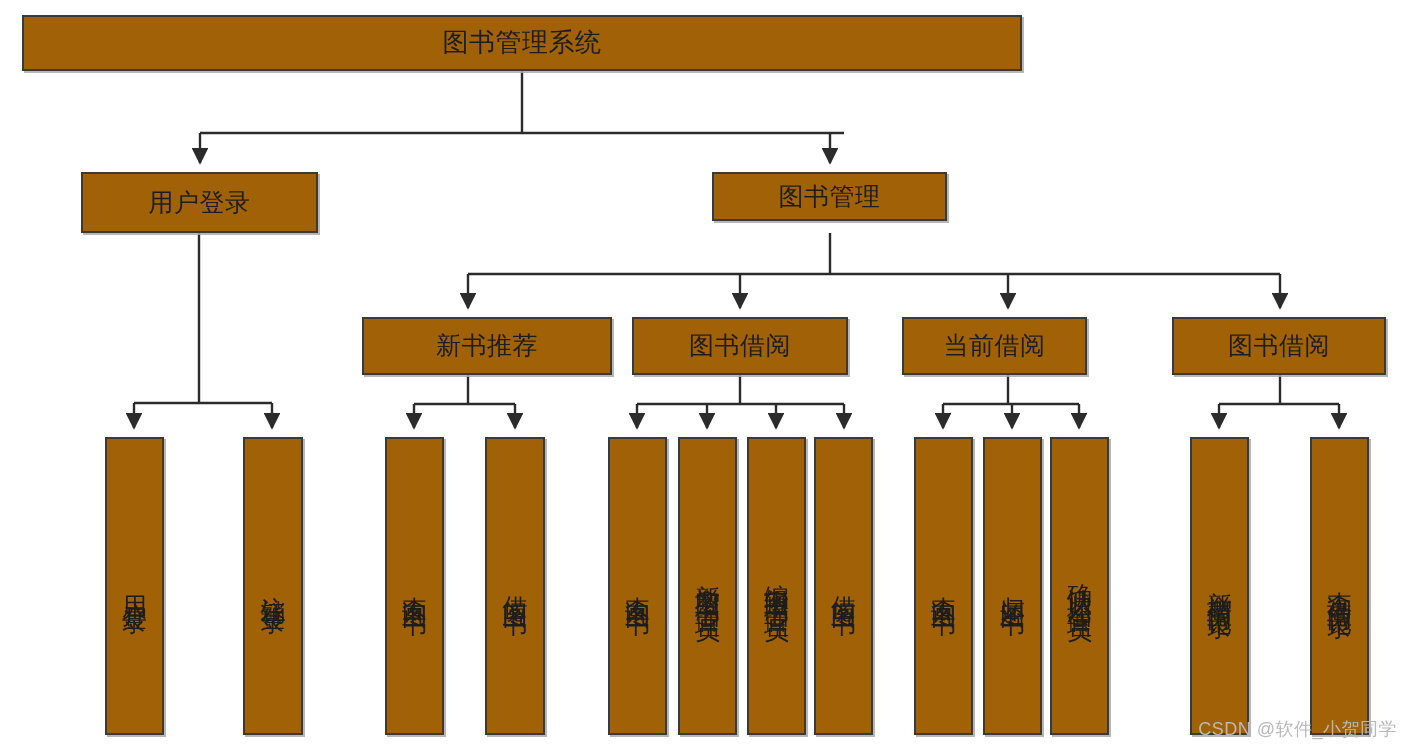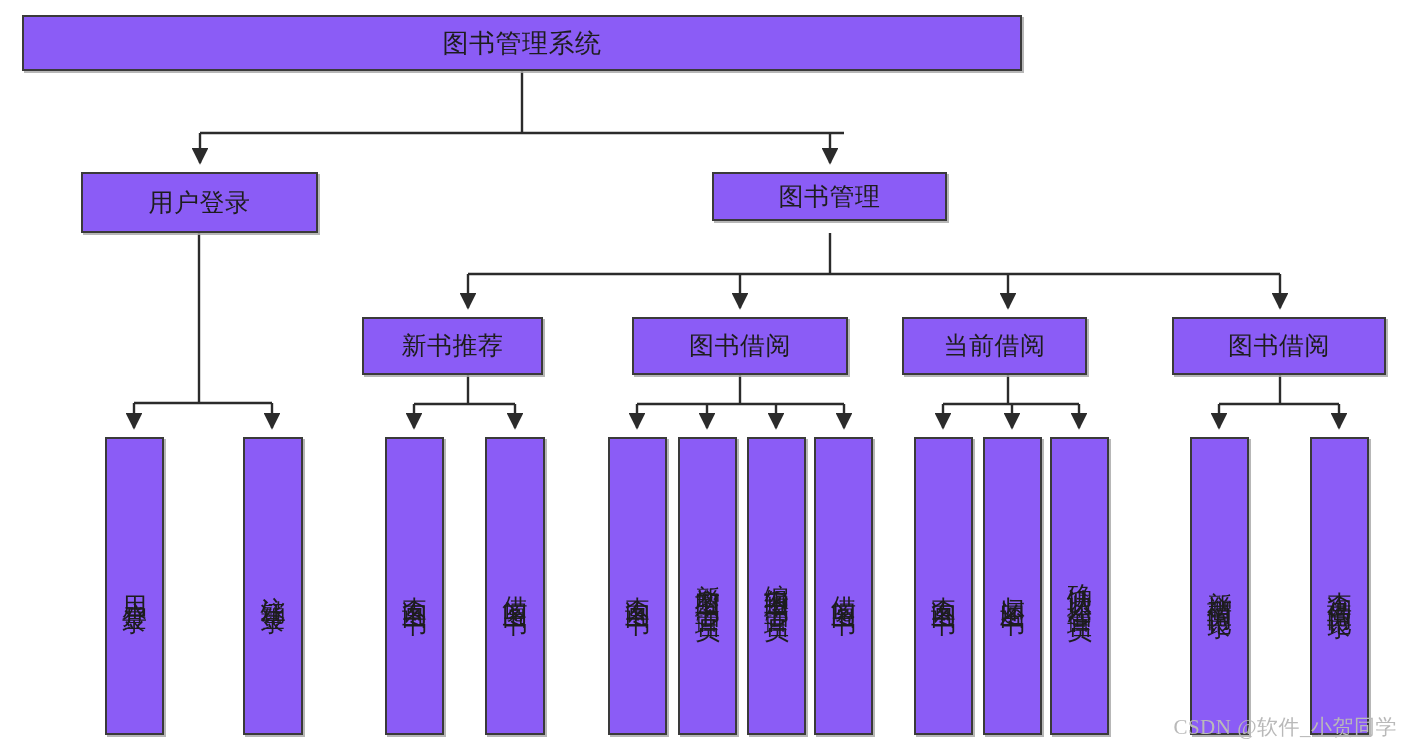--- a/index.html
+++ b/index.html
@@ -21,28 +21,29 @@
     position: absolute;
     left: 0;
     top: 0;
     width: 1405px;
     height: 747px;
     pointer-events: none;
   }
   .node {
     position: absolute;
     box-sizing: border-box;
-    background: #8b5cf6;
+    background: #a16207;
     border: 2.5px solid #3a3a3a;
     box-shadow: 2px 2px 0 0 rgba(170,170,170,0.85);
     display: flex;
     align-items: center;
     justify-content: center;
     color: #1d1d1d;
     z-index: 2;
+    font-family: Liberation Serif, serif;
   }
   .node .lbl {
     display: block;
     text-align: center;
     line-height: 1.18;
     white-space: nowrap;
   }
   
   .node.h .lbl {
     font-size: 25px;
@@ -64,26 +65,26 @@
     line-height: 1.0;
     letter-spacing: 5px;
     white-space: normal;
     max-height: 100%;
     text-align: center;
   }
   #watermark {
     position: absolute;
     right: 8px;
     bottom: 6px;
-    font-size: 21px;
+    font-size: 18px;
     color: #b9b9b9;
     letter-spacing: 0.5px;
     z-index: 5;
     white-space: nowrap;
-    font-family: Liberation Serif, serif;
+    font-family: Liberation Sans, sans-serif;
   }
 </style>
 </head>
 <body>
 
 <div id="canvas">
 
   <svg id="edges" viewBox="0 0 1405 747" width="1405" height="747">
     <defs>
       <marker id="arrow" viewBox="0 0 10 10" refX="9" refY="5" markerWidth="7" markerHeight="7" orient="auto-start-reverse">
@@ -138,21 +139,21 @@
     <span class="lbl">图书管理系统</span>
   </div>
 
   <div class="node h" style="left:81px; top:172px; width:237px; height:61px;">
     <span class="lbl">用户登录</span>
   </div>
   <div class="node h" style="left:712px; top:172px; width:235px; height:49px;">
     <span class="lbl">图书管理</span>
   </div>
 
-  <div class="node h" style="left:362px; top:317px; width:181px; height:58px;">
+  <div class="node h" style="left:362px; top:317px; width:250px; height:58px;">
     <span class="lbl">新书推荐</span>
   </div>
   <div class="node h" style="left:632px; top:317px; width:216px; height:58px;">
     <span class="lbl">图书借阅</span>
   </div>
   <div class="node h" style="left:902px; top:317px; width:185px; height:58px;">
     <span class="lbl">当前借阅</span>
   </div>
   <div class="node h" style="left:1172px; top:317px; width:214px; height:58px;">
     <span class="lbl">图书借阅</span>

